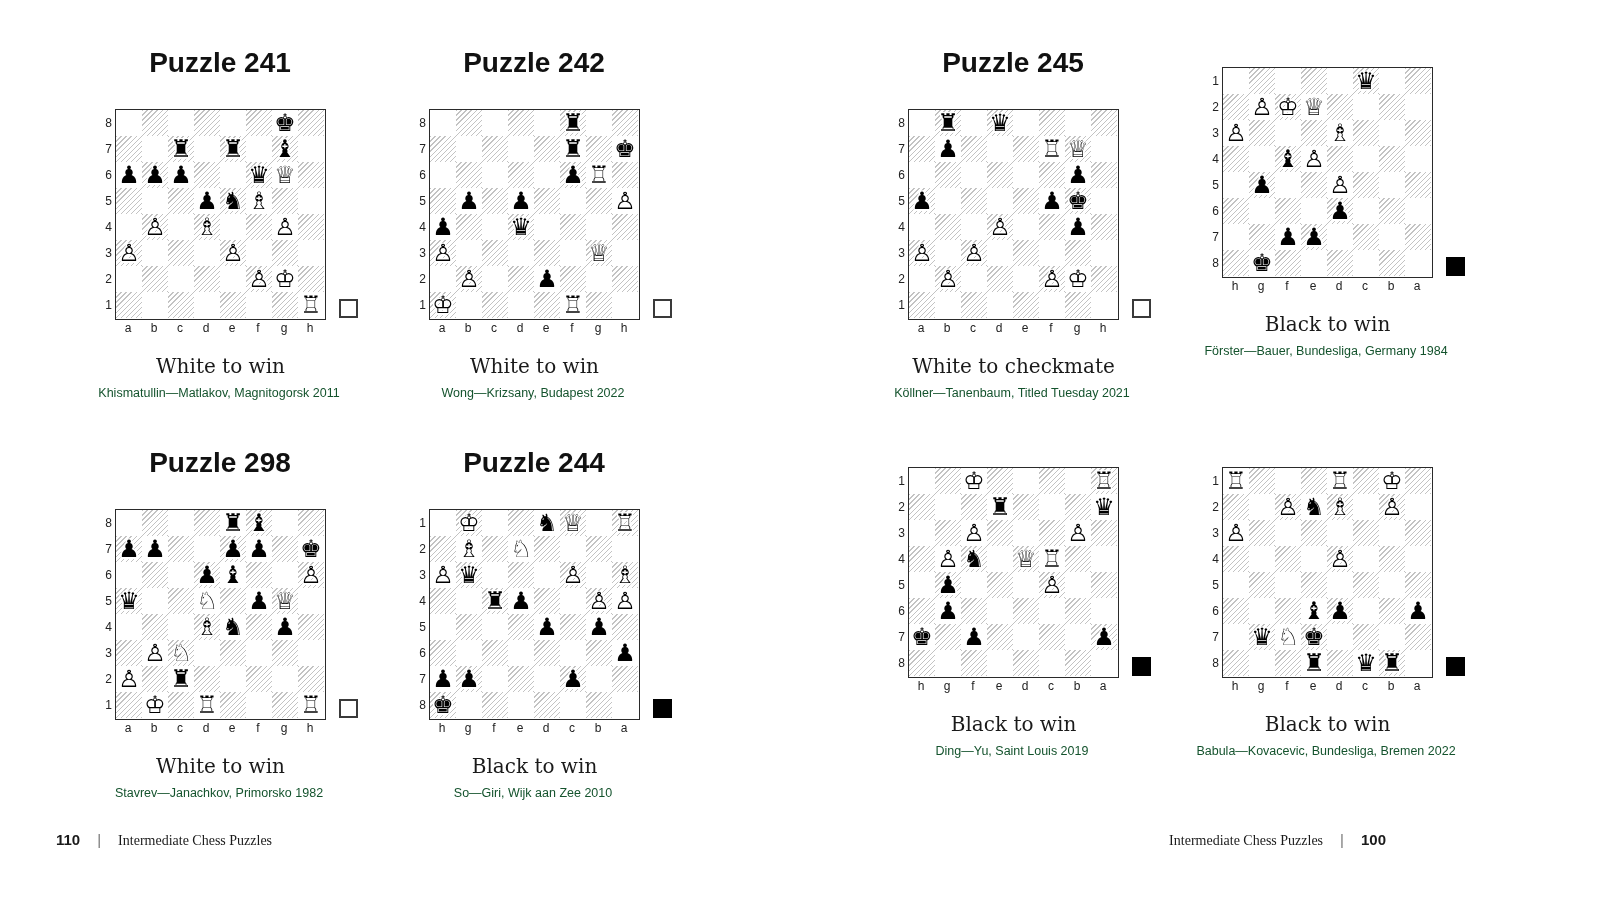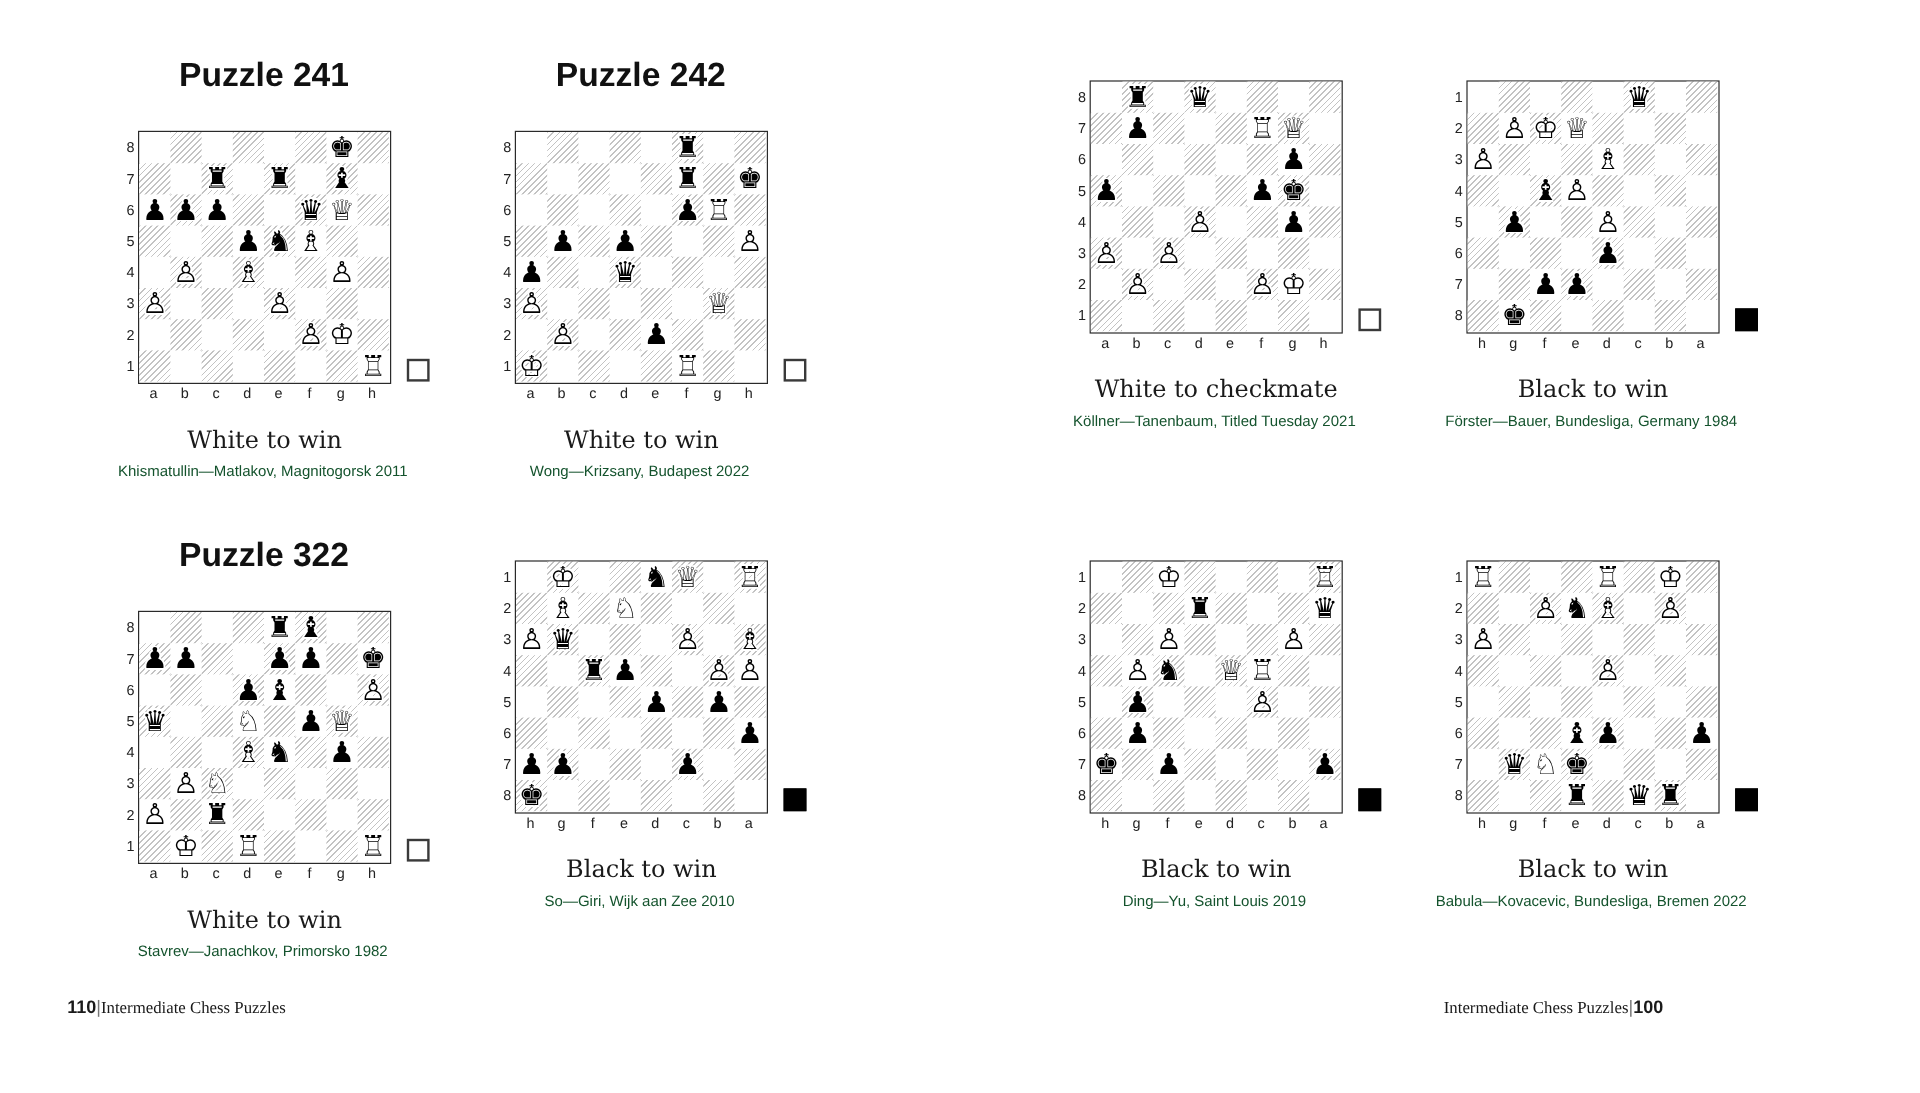--- a/index.html
+++ b/index.html
@@ -93,21 +93,21 @@
   .attribution {
     width:260px; margin:7px 0 0 -12px;
     text-align:center;
     font-size:12.5px; line-height:1.3; color:#14532d;
     font-family:"Liberation Sans", sans-serif;
   }
 
   .footer {
     position:absolute; top:831px;
     font-size:14px; color:#1a1a1a;
-    display:flex; align-items:baseline; gap:0;
+    display:flex; align-items:baseline; gap:17px;
   }
   #footer-left  { left:56px; }
   #footer-right { right:88px; }
   .footer .pagenum { font-weight:bold; font-size:15px; font-family:"Liberation Sans", sans-serif; }
   .footer .sep { color:#777; font-weight:normal; font-size:15px; }
   .footer .booktitle { font-family:Liberation Serif, serif; font-size:14px; }
 </style>
 </head>
 <body>
 
@@ -375,21 +375,21 @@
             <span>f</span>
             <span>g</span>
             <span>h</span>
           </div>
       </div>
       <div class="caption">White to win</div>
       <div class="attribution">Wong—Krizsany, Budapest 2022</div>
     </div>
 
     <div class="puzzle-block">
-      <h2 class="puzzle-title">Puzzle 322</h2>
+      <h2 class="puzzle-title">Puzzle 298</h2>
       <div>
         <div class="board-area">
           <div class="rank-labels">
               <span>8</span>
               <span>7</span>
               <span>6</span>
               <span>5</span>
               <span>4</span>
               <span>3</span>
               <span>2</span>
@@ -520,20 +520,21 @@
             <span>f</span>
             <span>g</span>
             <span>h</span>
           </div>
       </div>
       <div class="caption">White to win</div>
       <div class="attribution">Stavrev—Janachkov, Primorsko 1982</div>
     </div>
 
     <div class="puzzle-block">
+      <h2 class="puzzle-title">Puzzle 244</h2>
       <div>
         <div class="board-area">
           <div class="rank-labels">
               <span>1</span>
               <span>2</span>
               <span>3</span>
               <span>4</span>
               <span>5</span>
               <span>6</span>
               <span>7</span>
@@ -662,20 +663,21 @@
       </div>
       <div class="caption">Black to win</div>
       <div class="attribution">So—Giri, Wijk aan Zee 2010</div>
     </div>
 
   </div>
 
   <div class="page-grid" id="page-right-grid">
 
     <div class="puzzle-block">
+      <h2 class="puzzle-title">Puzzle 245</h2>
       <div>
         <div class="board-area">
           <div class="rank-labels">
               <span>8</span>
               <span>7</span>
               <span>6</span>
               <span>5</span>
               <span>4</span>
               <span>3</span>
               <span>2</span>

